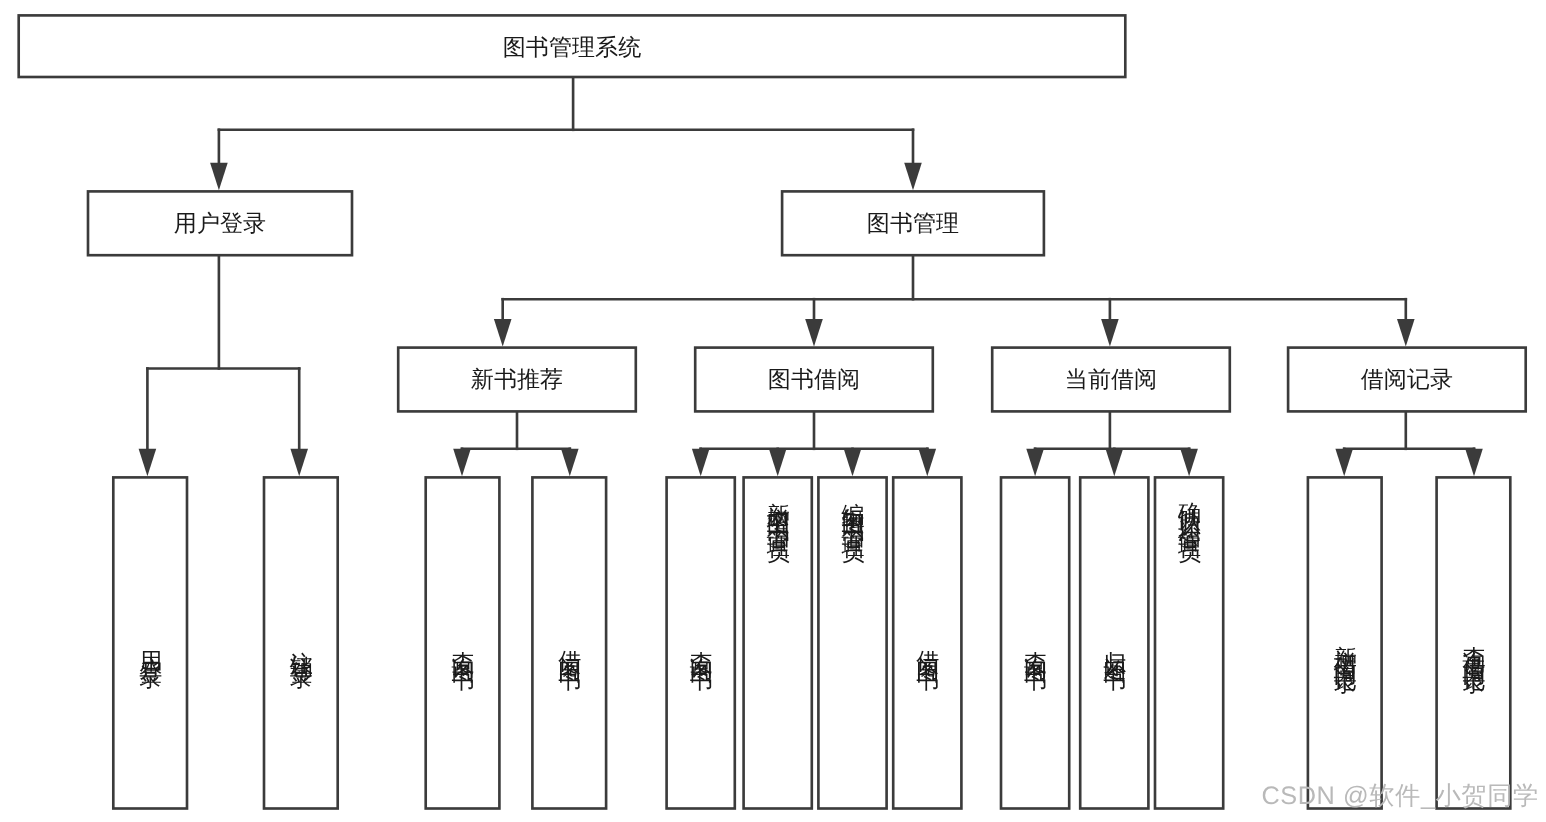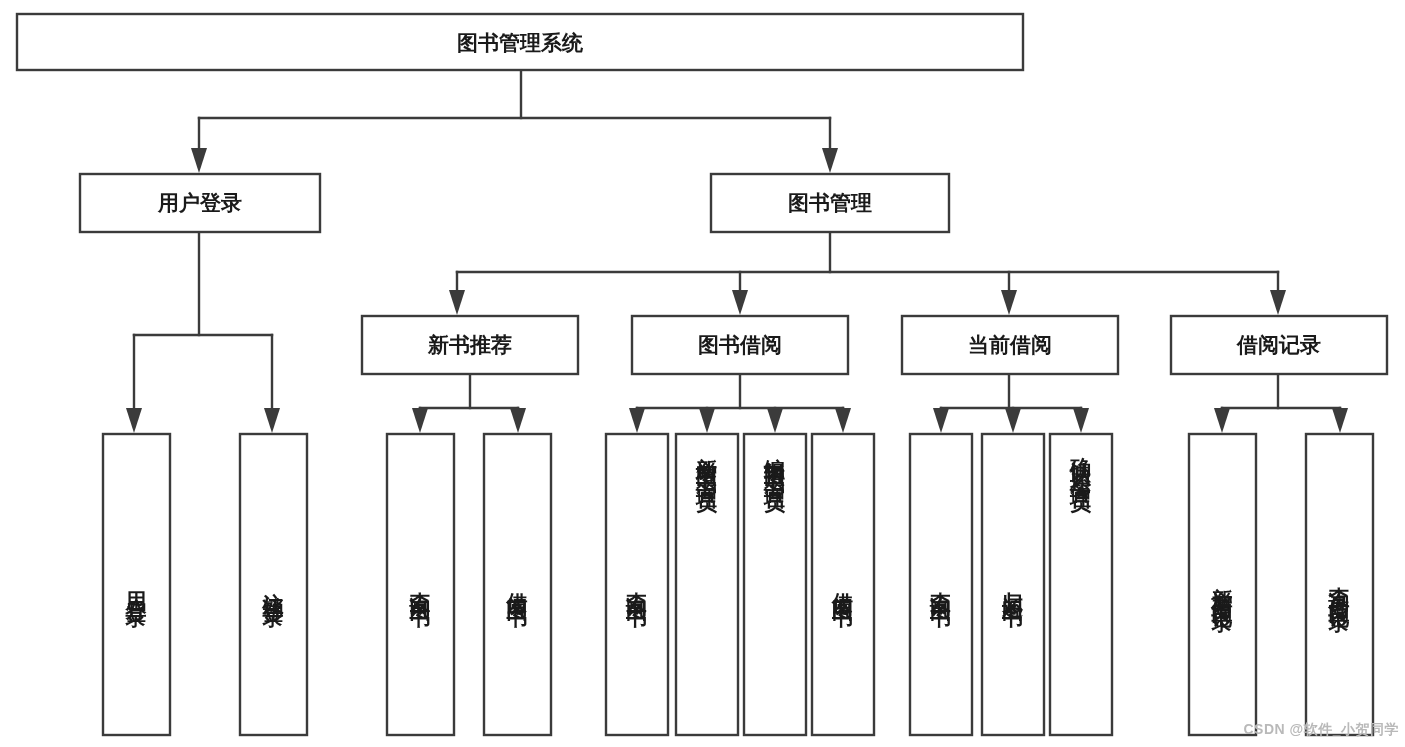--- a/index.html
+++ b/index.html
@@ -11,21 +11,20 @@
     width: 1405px;
     height: 747px;
     font-family: "Liberation Sans", "DejaVu Sans", sans-serif;
     overflow: hidden;
     position: relative;
   }
   #diagram-root {
     position: relative;
     width: 1405px;
     height: 747px;
-    font-weight: bold;
   }
   svg.tree-canvas {
     position: absolute;
     top: 0;
     left: 0;
     width: 1405px;
     height: 747px;
     display: block;
   }
   .node-box {
@@ -68,21 +67,21 @@
     pointer-events: none;
   }
   .leaf-label-wrap.centered {
     align-items: center;
   }
   .watermark {
     position: absolute;
     right: 6px;
     bottom: 8px;
     font-family: "Liberation Sans", "DejaVu Sans", sans-serif;
-    font-size: 14px;
+    font-size: 23px;
     color: #b9b9b9;
     letter-spacing: 0.5px;
     user-select: none;
   }
 </style>
 </head>
 <body>
 
 <div id="diagram-root">
 

